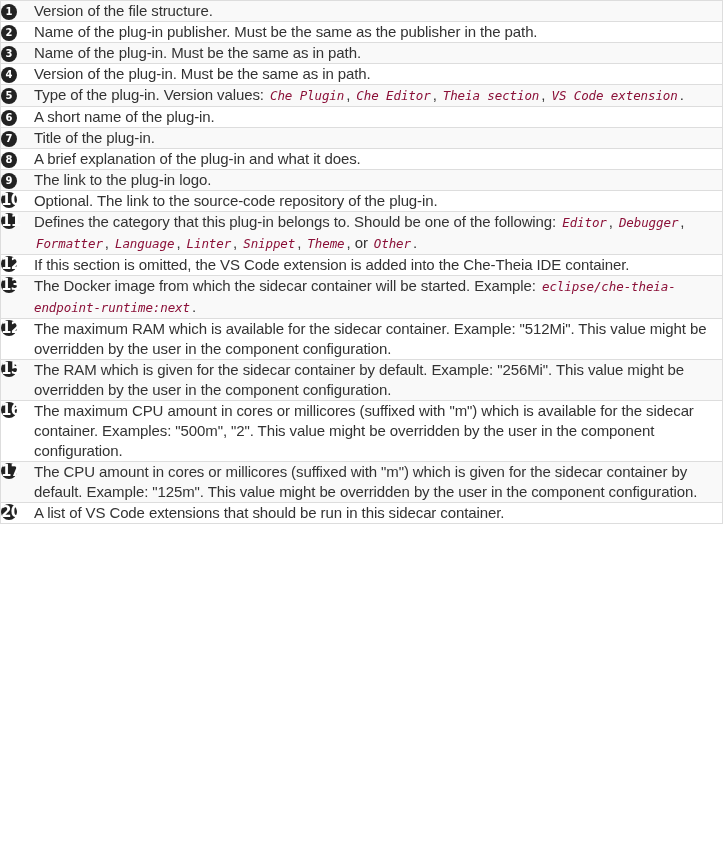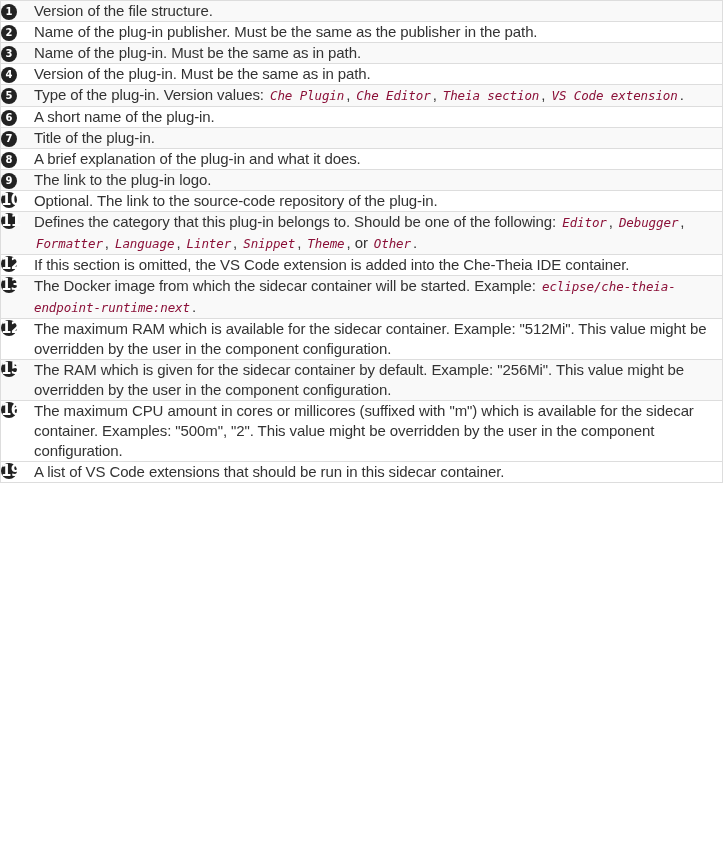--- a/index.html
+++ b/index.html
@@ -110,18 +110,22 @@
         <td class="text-cell"><span>The maximum RAM which is available for the sidecar container. Example: "512Mi". This value might be overridden by the user in the component configuration.</span></td>
       </tr>
       <tr class="odd">
         <td class="num-cell"><span class="badge two">15</span></td>
         <td class="text-cell"><span>The RAM which is given for the sidecar container by default. Example: "256Mi". This value might be overridden by the user in the component configuration.</span></td>
       </tr>
       <tr class="even">
         <td class="num-cell"><span class="badge two">16</span></td>
         <td class="text-cell"><span>The maximum CPU amount in cores or millicores (suffixed with "m") which is available for the sidecar container. Examples: "500m", "2". This value might be overridden by the user in the component configuration.</span></td>
       </tr>
+      <tr class="odd">
+        <td class="num-cell"><span class="badge two">17</span></td>
+        <td class="text-cell"><span>The CPU amount in cores or millicores (suffixed with "m") which is given for the sidecar container by default. Example: "125m". This value might be overridden by the user in the component configuration.</span></td>
+      </tr>
       <tr class="even">
-        <td class="num-cell"><span class="badge two">19</span></td>
+        <td class="num-cell"><span class="badge two">20</span></td>
         <td class="text-cell"><span>A list of VS Code extensions that should be run in this sidecar container.</span></td>
       </tr>
     </tbody>
 </table>
 
 </body></html>

